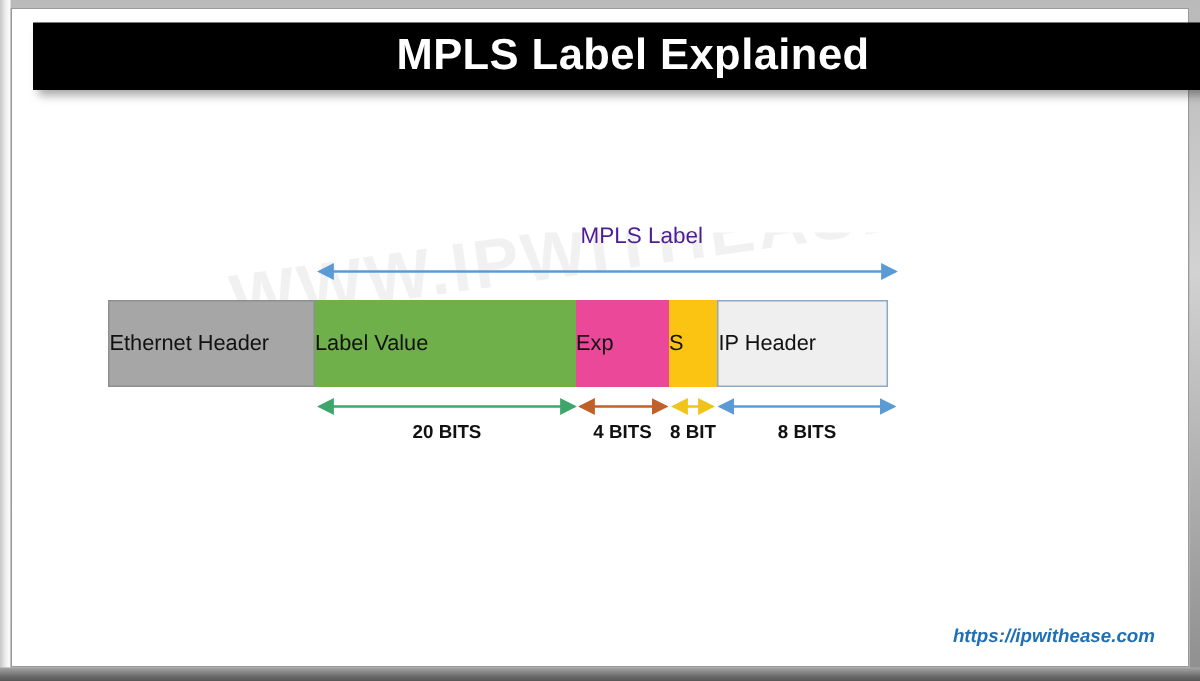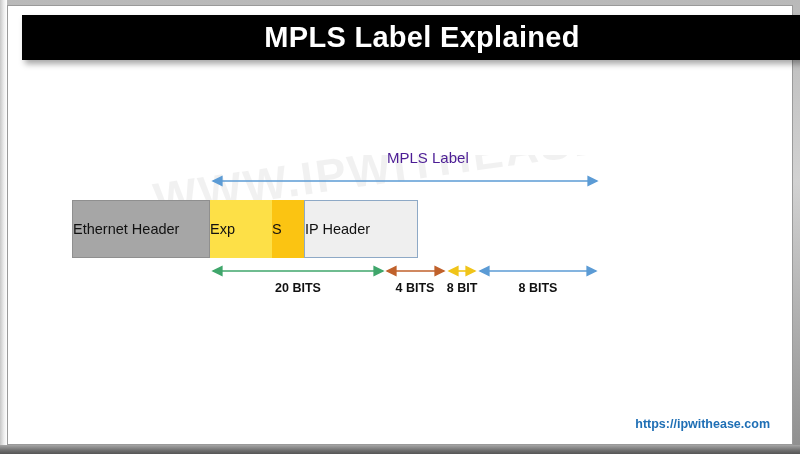--- a/index.html
+++ b/index.html
@@ -128,21 +128,21 @@
     align-items: center;
     justify-content: flex-start;
     box-sizing: border-box;
     font-size: 14.5px;
     color: #111111;
     white-space: nowrap;
     font-family: "Liberation Sans", sans-serif;
   }
   .seg-ethernet   { width: 138px; background: #A6A6A6; border: 1px solid #8f8f8f; }
   .seg-label      { width: 174px; background: #6FB04A; }
-  .seg-exp        { width: 62px;  background: #fde047; }
+  .seg-exp        { width: 62px;  background: #ec4899; }
   .seg-s          { width: 32px;  background: #FBC412; }
   .seg-ttl        { width: 130px; background: #A9CCEC; }
   .seg-ip         { width: 114px; background: #EFEFEF; border: 1px solid #8EA9C6; }
 
   
   .bits-label {
     position: absolute;
     font-size: 12.5px;
     font-weight: bold;
     color: #111111;
@@ -153,20 +153,21 @@
 
   
   .footer-url {
     position: absolute;
     right: 30px;
     bottom: 23px;
     font-size: 12.5px;
     font-weight: bold;
     color: #1F6FB5;
     font-family: "Liberation Sans", sans-serif;
+    font-style: italic;
   }
 
   svg.overlay {
     position: absolute;
     left: 0; top: 0;
     width: 800px; height: 454px;
     pointer-events: none;
   }
 </style>
 </head>
@@ -188,20 +189,23 @@
   </div>
 
   <div class="diagram">
 
     <div class="span-caption" id="mpls-span-caption">MPLS Label</div>
 
     <div class="packet-bar">
       <div class="seg seg-ethernet">
         <span>Ethernet Header</span>
       </div>
+      <div class="seg seg-label">
+        <span>Label Value</span>
+      </div>
       <div class="seg seg-exp">
         <span>Exp</span>
       </div>
       <div class="seg seg-s">
         <span>S</span>
       </div>
       <div class="seg seg-ip">
         <span>IP Header</span>
       </div>
     </div>

